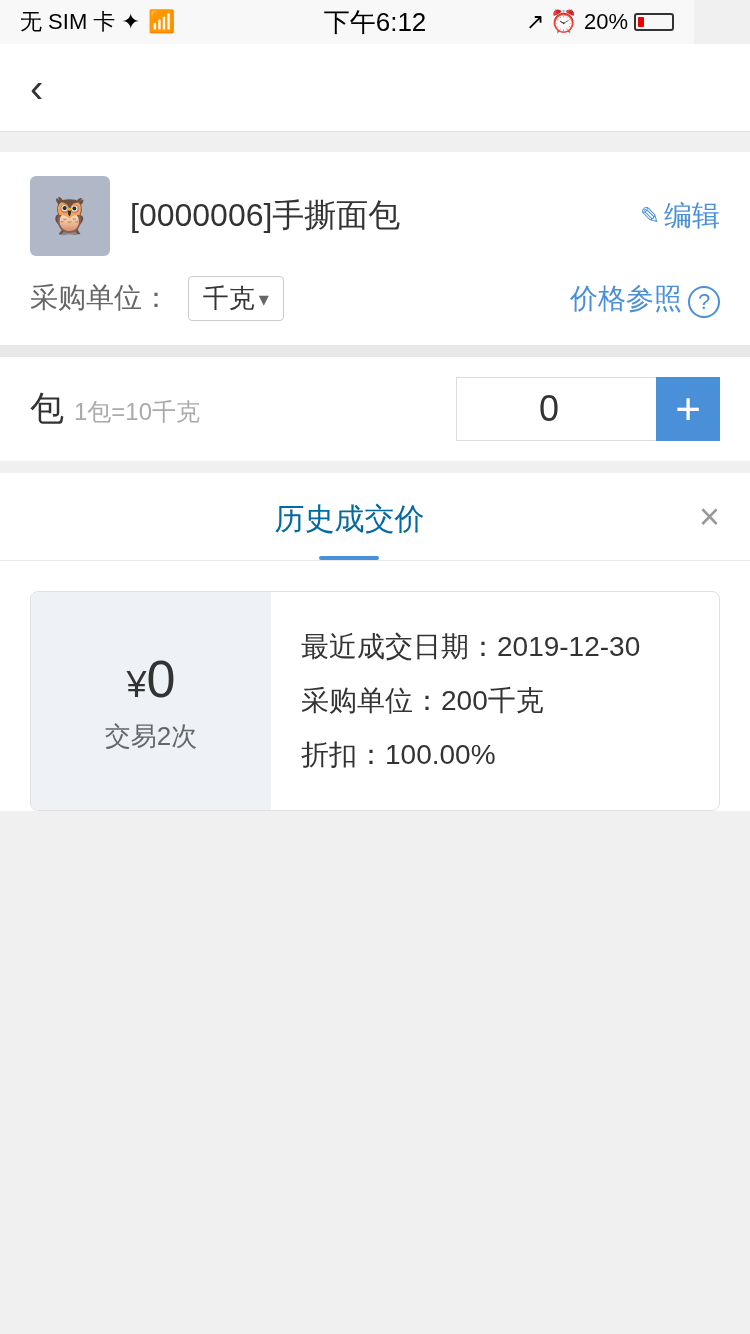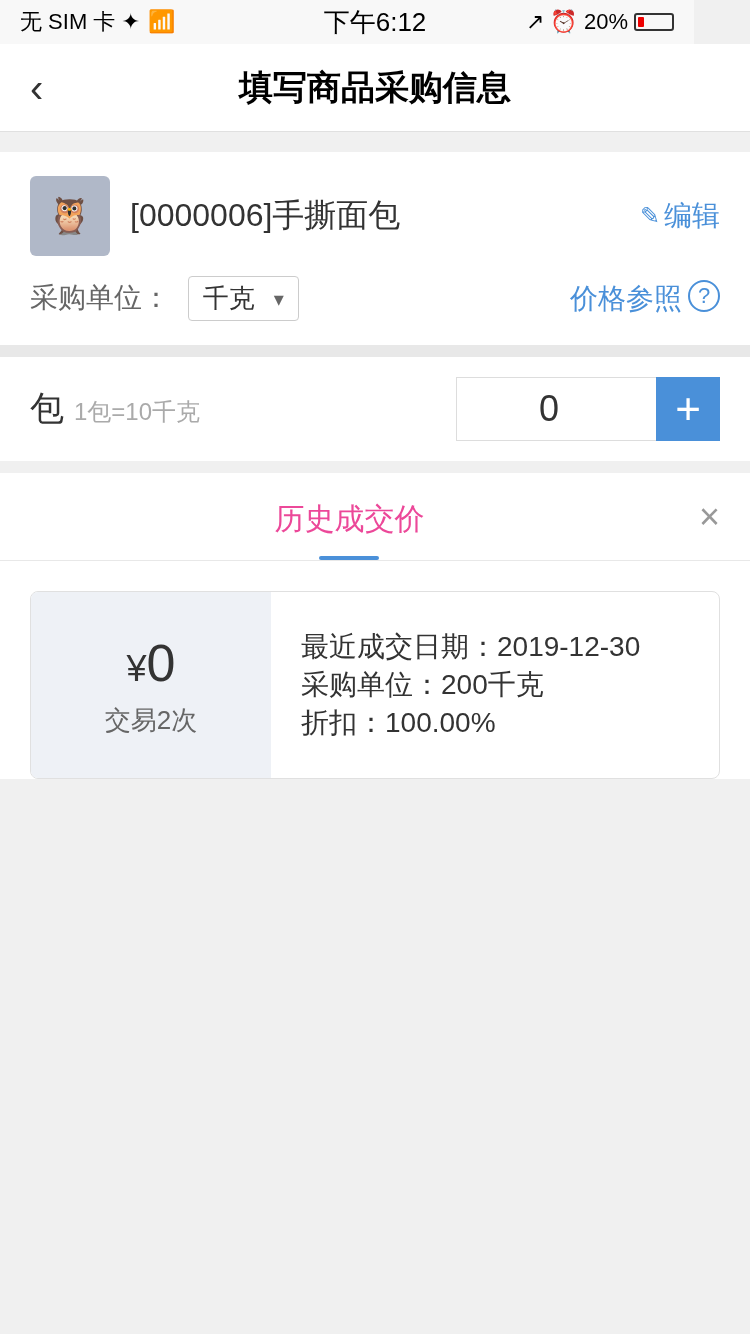--- a/index.html
+++ b/index.html
@@ -143,36 +143,36 @@
       justify-content: space-between;
     }
     .unit-label {
       font-size: 28px;
       color: #666;
       margin-top: 9px;
     }
     .unit-dropdown {
       display: inline-flex;
       align-items: center;
-      gap: 19px;
+      gap: 4px;
       border: 1px solid #ccc;
       border-radius: 4px;
       padding: 4px 14px;
       font-size: 26px;
       color: #333;
       margin-left: 10px;
       cursor: pointer;
     }
     .dropdown-arrow {
       font-size: 20px;
       color: #666;
     }
     .price-ref-link {
       display: flex;
-      align-items: flex-start;
+      align-items: flex-end;
       gap: 6px;
       color: #4a90d9;
       font-size: 28px;
       cursor: pointer;
     }
     .help-circle {
       width: 32px;
       height: 32px;
       border: 2px solid #4a90d9;
       border-radius: 50%;
@@ -252,21 +252,21 @@
     .tab-item {
       flex: 1;
       text-align: center;
       padding: 26px 0 20px;
       font-size: 30px;
       color: #666;
       cursor: pointer;
       position: relative;
     }
     .tab-item.active {
-      color: #ec4899;
+      color: #0369a1;
     }
     .tab-item.active::after {
       content: '';
       position: absolute;
       bottom: 0;
       left: 50%;
       transform: translateX(-50%);
       width: 60px;
       height: 4px;
       background: #4a90d9;
@@ -308,20 +308,21 @@
     .txn-count {
       font-size: 26px;
       color: #666;
       margin-top: 10px;
     }
     .txn-right {
       flex: 1;
       padding: 36px 30px;
       display: flex;
       flex-direction: column;
+      gap: 16px;
     }
     .txn-detail-row {
       font-size: 28px;
       color: #333;
     }
 
     
     .bottom-area {
       background: #f0f0f0;
       min-height: 700px;
@@ -343,21 +344,20 @@
     <span class="battery-icon">
       <span class="battery-body">
         <span class="battery-fill"></span>
       </span>
     </span>
   </div>
 </div>
 
 <div class="nav-bar">
   <span class="nav-back">‹</span>
-  <span class="nav-title">填写商品采购信息</span>
 </div>
 
 <div class="product-card">
   <div class="product-top">
     <div class="product-left">
       <div class="product-thumbnail">
         <span class="owl-icon">🦉</span>
       </div>
       <span class="product-name">[0000006]手撕面包</span>
     </div>

